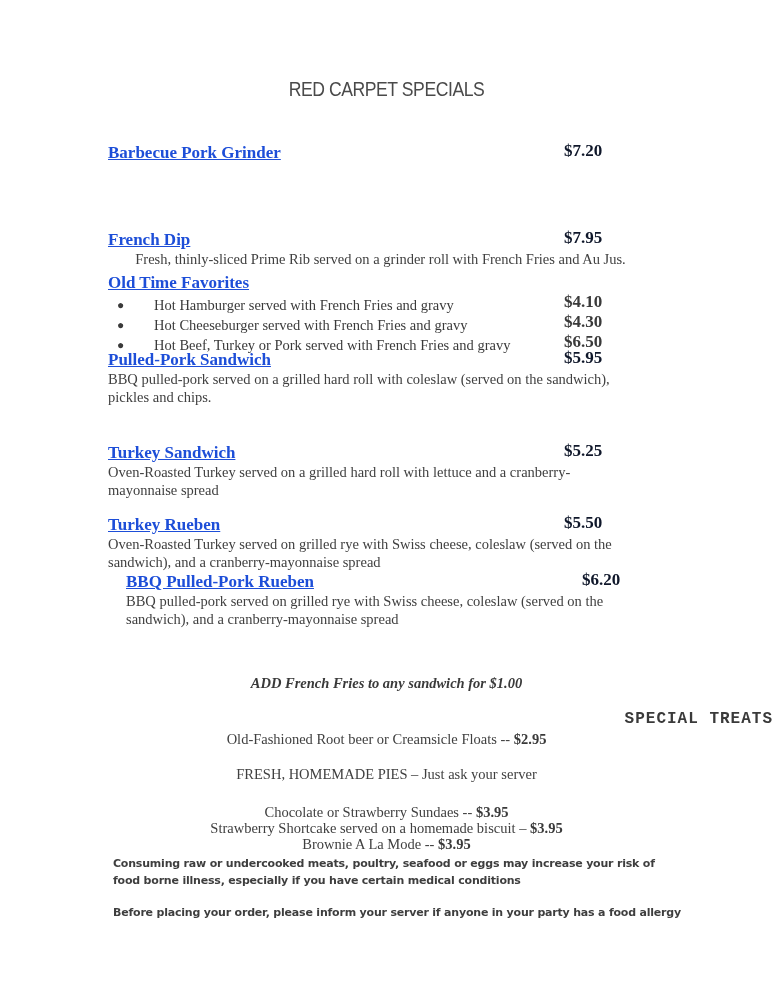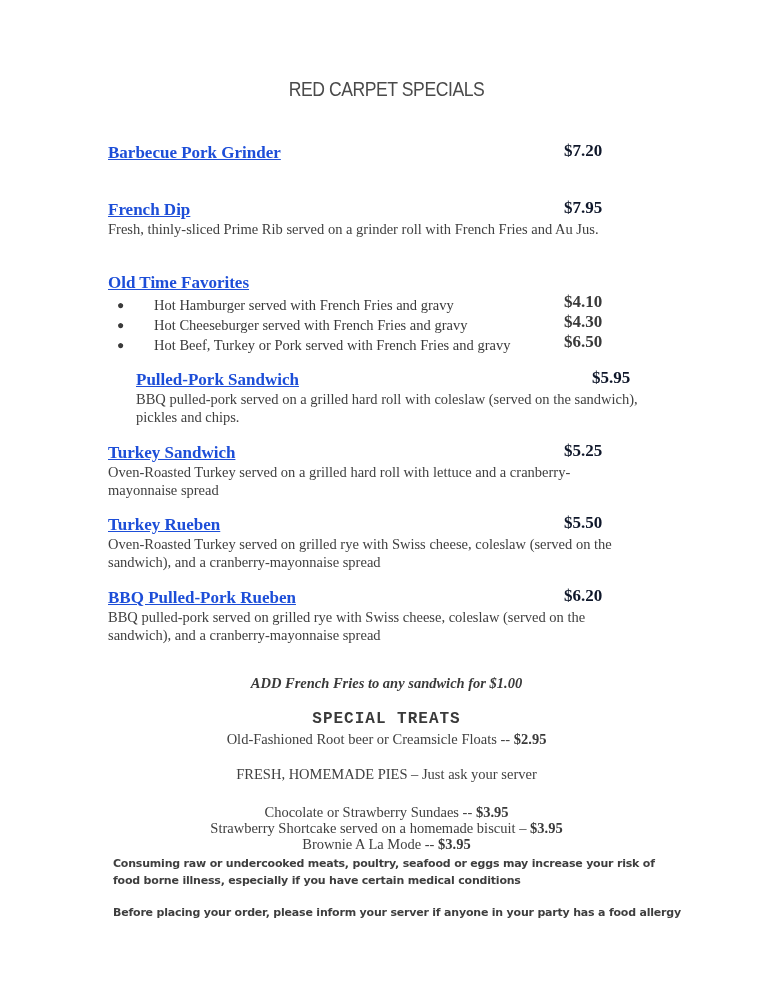--- a/index.html
+++ b/index.html
@@ -49,21 +49,21 @@
 
   <div class="title">RED CARPET SPECIALS</div>
 
   <div class="item" style="top:143px;">
     <div class="item-head">
       <span class="item-name">Barbecue Pork Grinder</span>
       <span class="item-price">$7.20</span>
     </div>
   </div>
 
-  <div class="item" style="top:200px;">
+  <div class="item" style="top:230px;text-align:center;">
     <div class="item-head">
       <span class="item-name">French Dip</span>
       <span class="item-price">$7.95</span>
     </div>
     <div class="item-desc">Fresh, thinly-sliced Prime Rib served on a grinder roll with French Fries and Au Jus.</div>
   </div>
 
   <div class="item" style="top:273px;">
     <div class="item-head">
       <span class="item-name">Old Time Favorites</span>
@@ -80,21 +80,21 @@
         <span class="bullet-price">$4.30</span>
       </li>
       <li class="bullet">
         <span class="bullet-dot">●</span>
         <span class="bullet-text">Hot Beef, Turkey or Pork served with French Fries and gravy</span>
         <span class="bullet-price">$6.50</span>
       </li>
     </ul>
   </div>
 
-  <div class="item" style="top:370px;margin-left:28px;">
+  <div class="item" style="top:350px;">
     <div class="item-head">
       <span class="item-name">Pulled-Pork Sandwich</span>
       <span class="item-price">$5.95</span>
     </div>
     <div class="item-desc">BBQ pulled-pork served on a grilled hard roll with coleslaw (served on the sandwich), pickles and chips.</div>
   </div>
 
   <div class="item" style="top:443px;">
     <div class="item-head">
       <span class="item-name">Turkey Sandwich</span>
@@ -104,31 +104,31 @@
   </div>
 
   <div class="item" style="top:515px;">
     <div class="item-head">
       <span class="item-name">Turkey Rueben</span>
       <span class="item-price">$5.50</span>
     </div>
     <div class="item-desc">Oven-Roasted Turkey served on grilled rye with Swiss cheese, coleslaw (served on the sandwich), and a cranberry-mayonnaise spread</div>
   </div>
 
-  <div class="item" style="top:588px;">
+  <div class="item" style="top:572px;margin-left:18px;">
     <div class="item-head">
       <span class="item-name">BBQ Pulled-Pork Rueben</span>
       <span class="item-price">$6.20</span>
     </div>
     <div class="item-desc" style="width:510px;">BBQ pulled-pork served on grilled rye with Swiss cheese, coleslaw (served on the sandwich), and a cranberry-mayonnaise spread</div>
   </div>
 
   <div class="center addfries" style="top:661px;">ADD French Fries to any sandwich for $1.00</div>
 
-  <div class="center treats-title" style="top:696px;">SPECIAL TREATS</div>
+  <div class="center treats-title" style="top:696px;text-align:right;">SPECIAL TREATS</div>
 
   <div class="center treat" style="top:716px;">
     <span>Old-Fashioned Root beer or Creamsicle Floats -- </span><b>$2.95</b>
   </div>
 
   <div class="center treat" style="top:751px;">FRESH, HOMEMADE PIES – Just ask your server</div>
 
   <div class="center treat" style="top:789px;">
     <span>Chocolate or Strawberry Sundaes -- </span><b>$3.95</b>
   </div>

